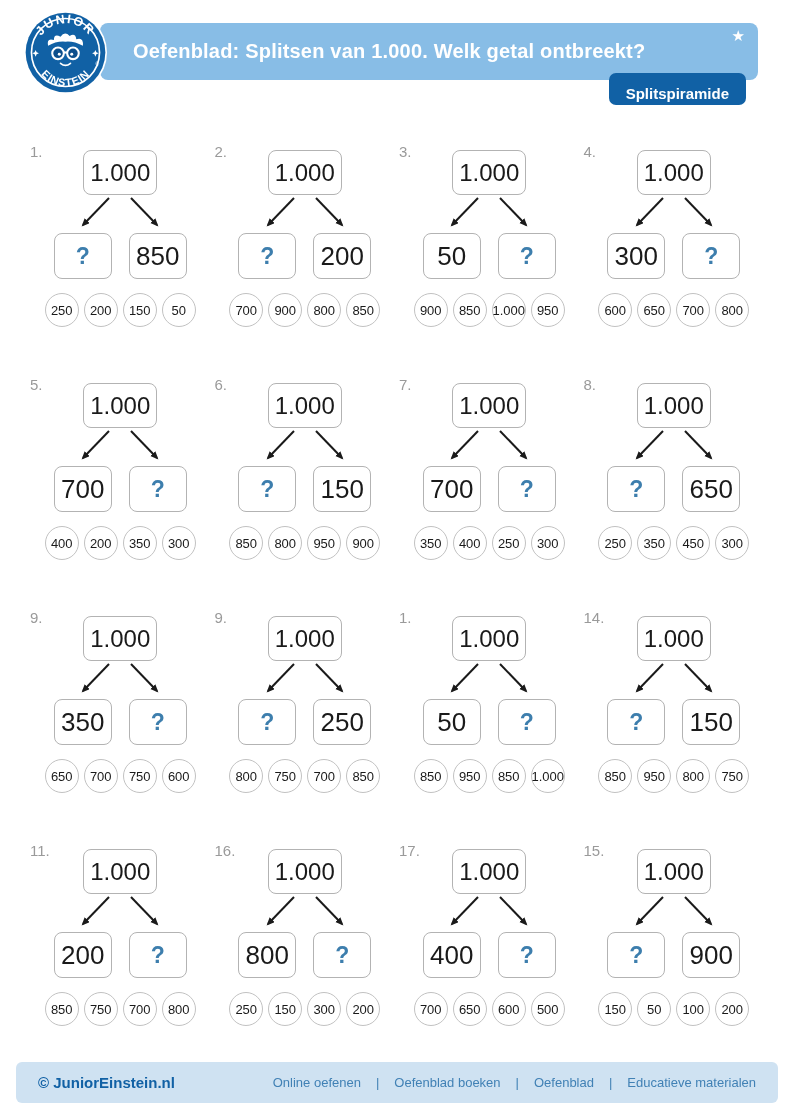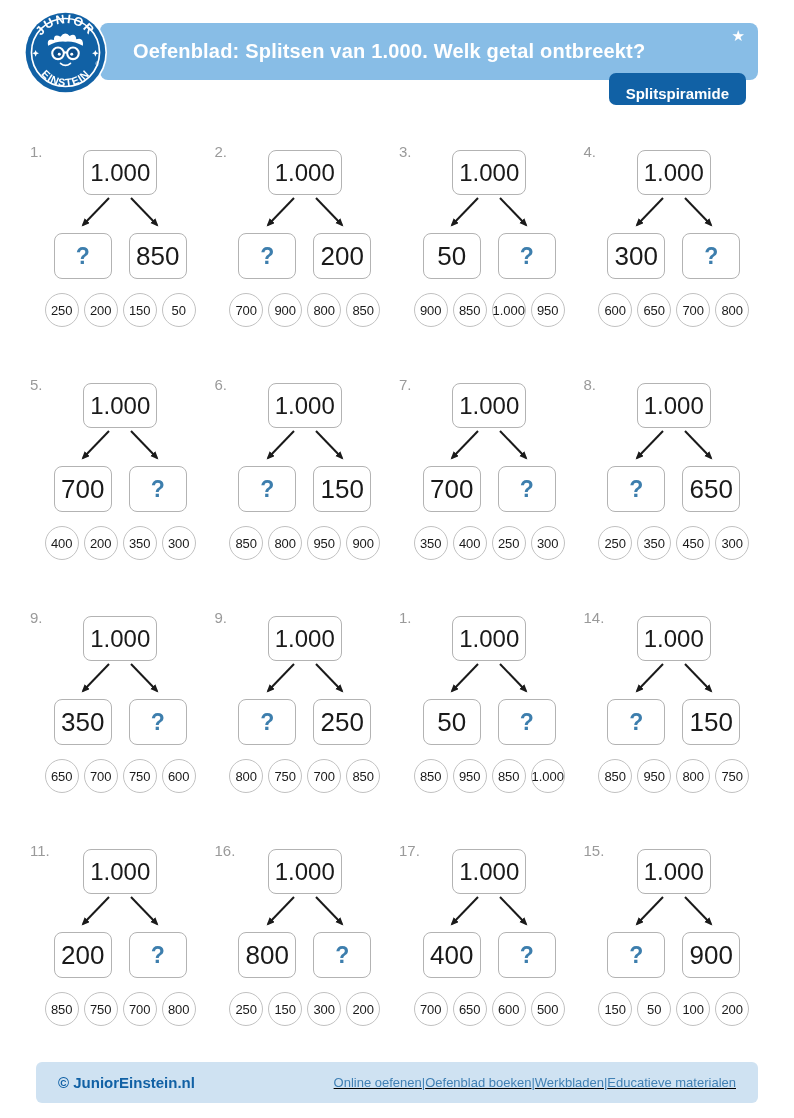--- a/index.html
+++ b/index.html
@@ -29,24 +29,24 @@
   .arrows { display: block; width: 132px; height: 38px; }
   .answer-row { display: flex; gap: 17px; }
   .answer-box { width: 58px; height: 46px; font-size: 26px; cursor: default; }
   .answer-box.missing { color: #3d7ead; font-weight: bold; font-size: 23px; }
   .options-row { display: flex; gap: 5px; margin-top: 14px; }
   .option-circle { width: 34px; height: 34px; border: 1px solid #c2c2c2; border-radius: 50%;
                    display: flex; align-items: center; justify-content: center;
                    font-size: 13px; color: #1a1a1a; white-space: nowrap; cursor: pointer; background: #fff; }
 
   
-  .footer { margin: 36px 36px 0; height: 41px; background: #cfe2f2; border-radius: 6px;
+  .footer { margin: 36px 16px 0; height: 41px; background: #cfe2f2; border-radius: 6px;
             display: flex; align-items: center; justify-content: space-between; padding: 0 22px; }
   .copyright { color: #1161a5; font-size: 15px; font-weight: bold; }
-  .links { display: flex; align-items: flex-start; gap: 0; font-size: 13px; text-decoration: underline; }
+  .links { display: flex; align-items: flex-start; gap: 15px; font-size: 13px; }
   .links a { color: #4181b5; text-decoration: none; cursor: pointer; }
   .sep { color: #4181b5; }
 </style>
 </head>
 <body>
 
 <div class="page">
 
   <header class="header">
     <div class="banner">
@@ -469,19 +469,19 @@
   </div>
 </main>
 
   <footer class="footer">
     <span class="copyright">© JuniorEinstein.nl</span>
     <nav class="links">
       <a>Online oefenen</a>
       <span class="sep">|</span>
       <a>Oefenblad boeken</a>
       <span class="sep">|</span>
-      <a>Werkbladen</a>
+      <a>Oefenblad</a>
       <span class="sep">|</span>
       <a>Educatieve materialen</a>
     </nav>
   </footer>
 
 </div>
 
 </body></html>

